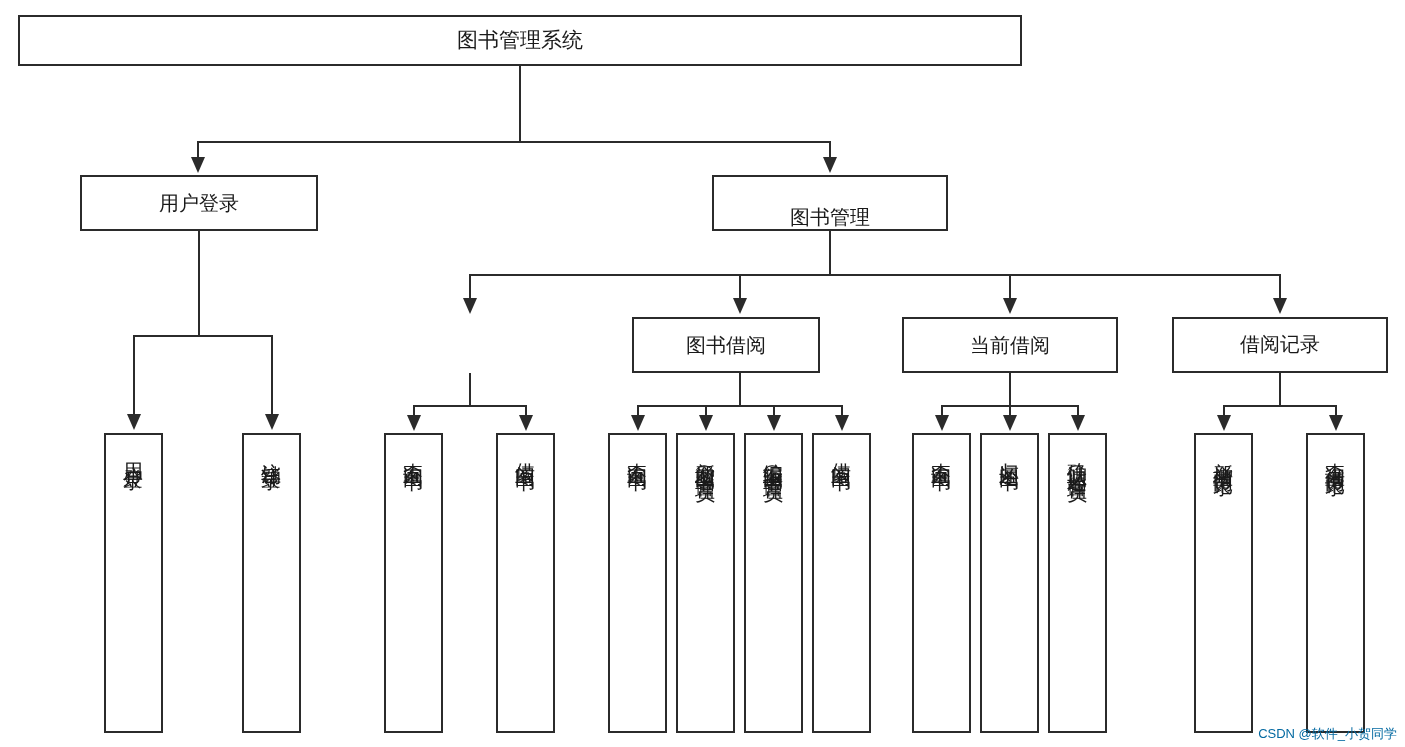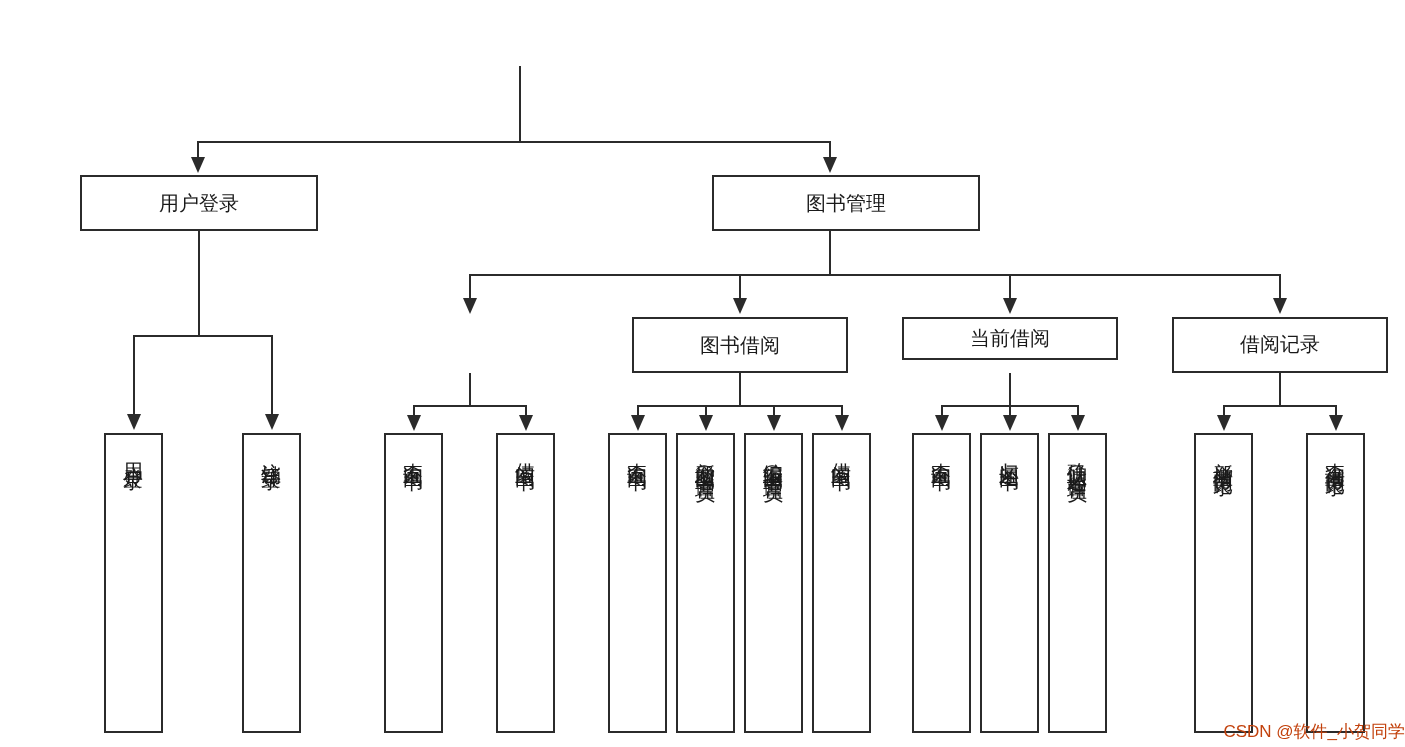--- a/index.html
+++ b/index.html
@@ -56,47 +56,50 @@
   .arrow{
     position:absolute;
     width:0;height:0;
     border-left:7px solid transparent;
     border-right:7px solid transparent;
     border-top:16px solid #2b2b2b;
   }
   
   #watermark{
     position:absolute;
-    right:0;
+    right:8px;
     bottom:4px;
-    font-size:17px;
-    color:#c2410c;
+    font-size:13px;
+    color:#0369a1;
     white-space:nowrap;
     pointer-events:none;
   }
 </style>
 </head>
 <body>
 
 <div id="canvas">
 
+  <div class="node root" style="left:18px;top:15px;width:1004px;height:51px;">
+    <span>图书管理系统</span>
+  </div>
 
   <div class="ln v" style="left:519px;top:66px;width:2px;height:76px;"></div>
 
   <div class="ln h" style="left:197px;top:141px;width:634px;height:2px;"></div>
 
   <div class="ln v" style="left:197px;top:141px;width:2px;height:28px;"></div>
   <div class="arrow" style="left:191px;top:157px;"></div>
   <div class="ln v" style="left:829px;top:141px;width:2px;height:28px;"></div>
   <div class="arrow" style="left:823px;top:157px;"></div>
 
   <div class="node lvl2" style="left:80px;top:175px;width:238px;height:56px;">
     <span>用户登录</span>
   </div>
-  <div class="node lvl2" style="left:712px;top:175px;width:268px;height:56px;">
+  <div class="node lvl2" style="left:712px;top:175px;width:236px;height:56px;align-items:flex-end;">
     <span>图书管理</span>
   </div>
 
   <div class="ln v" style="left:198px;top:231px;width:2px;height:105px;"></div>
   <div class="ln h" style="left:133px;top:335px;width:140px;height:2px;"></div>
   <div class="ln v" style="left:133px;top:335px;width:2px;height:83px;"></div>
   <div class="arrow" style="left:127px;top:414px;"></div>
   <div class="ln v" style="left:271px;top:335px;width:2px;height:83px;"></div>
   <div class="arrow" style="left:265px;top:414px;"></div>
 
@@ -104,24 +107,24 @@
   <div class="ln h" style="left:469px;top:274px;width:810px;height:2px;"></div>
   <div class="ln v" style="left:469px;top:274px;width:2px;height:28px;"></div>
   <div class="arrow" style="left:463px;top:298px;"></div>
   <div class="ln v" style="left:739px;top:274px;width:2px;height:28px;"></div>
   <div class="arrow" style="left:733px;top:298px;"></div>
   <div class="ln v" style="left:1009px;top:274px;width:2px;height:28px;"></div>
   <div class="arrow" style="left:1003px;top:298px;"></div>
   <div class="ln v" style="left:1279px;top:274px;width:2px;height:28px;"></div>
   <div class="arrow" style="left:1273px;top:298px;"></div>
 
-  <div class="node lvl2" style="left:632px;top:317px;width:216px;height:56px;">
+  <div class="node lvl2" style="left:632px;top:317px;width:188px;height:56px;">
     <span>图书借阅</span>
   </div>
-  <div class="node lvl2" style="left:902px;top:317px;width:216px;height:43px;">
+  <div class="node lvl2" style="left:902px;top:317px;width:216px;height:56px;">
     <span>当前借阅</span>
   </div>
   <div class="node lvl2" style="left:1172px;top:317px;width:216px;height:56px;font-family:Liberation Mono, monospace;">
     <span>借阅记录</span>
   </div>
 
   <div class="ln v" style="left:469px;top:373px;width:2px;height:33px;"></div>
   <div class="ln h" style="left:413px;top:405px;width:114px;height:2px;"></div>
   <div class="ln v" style="left:413px;top:405px;width:2px;height:14px;"></div>
   <div class="arrow" style="left:407px;top:415px;"></div>

